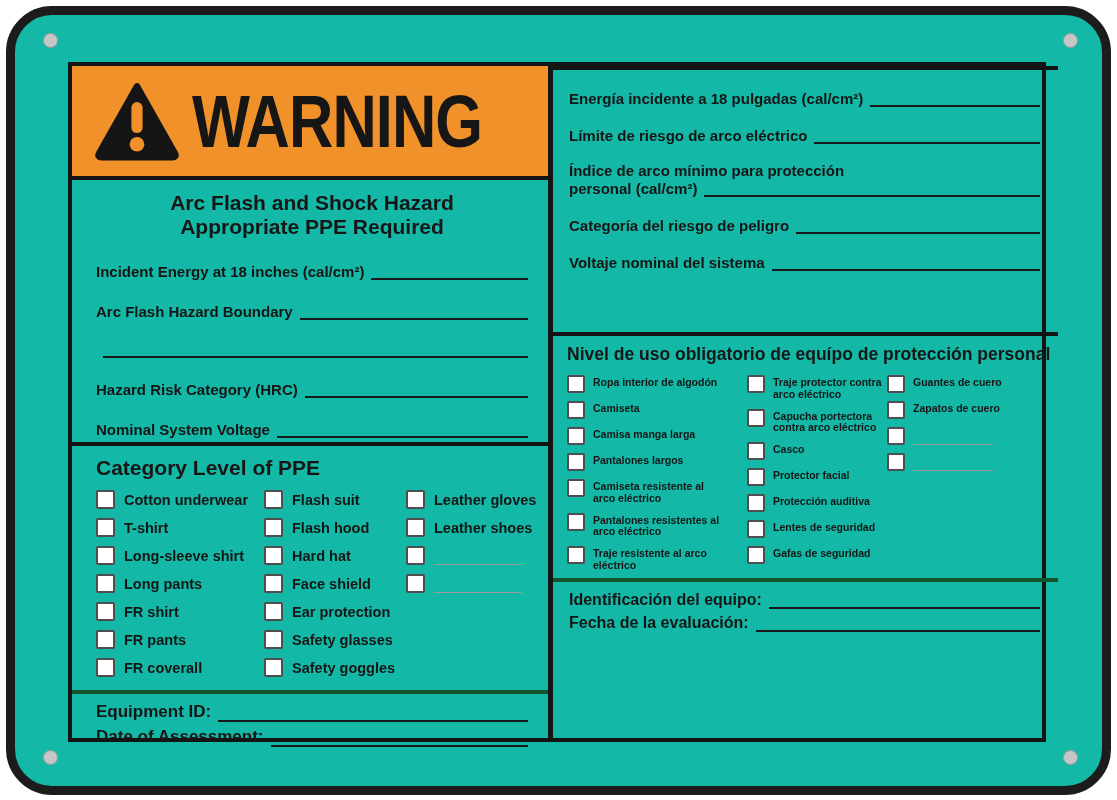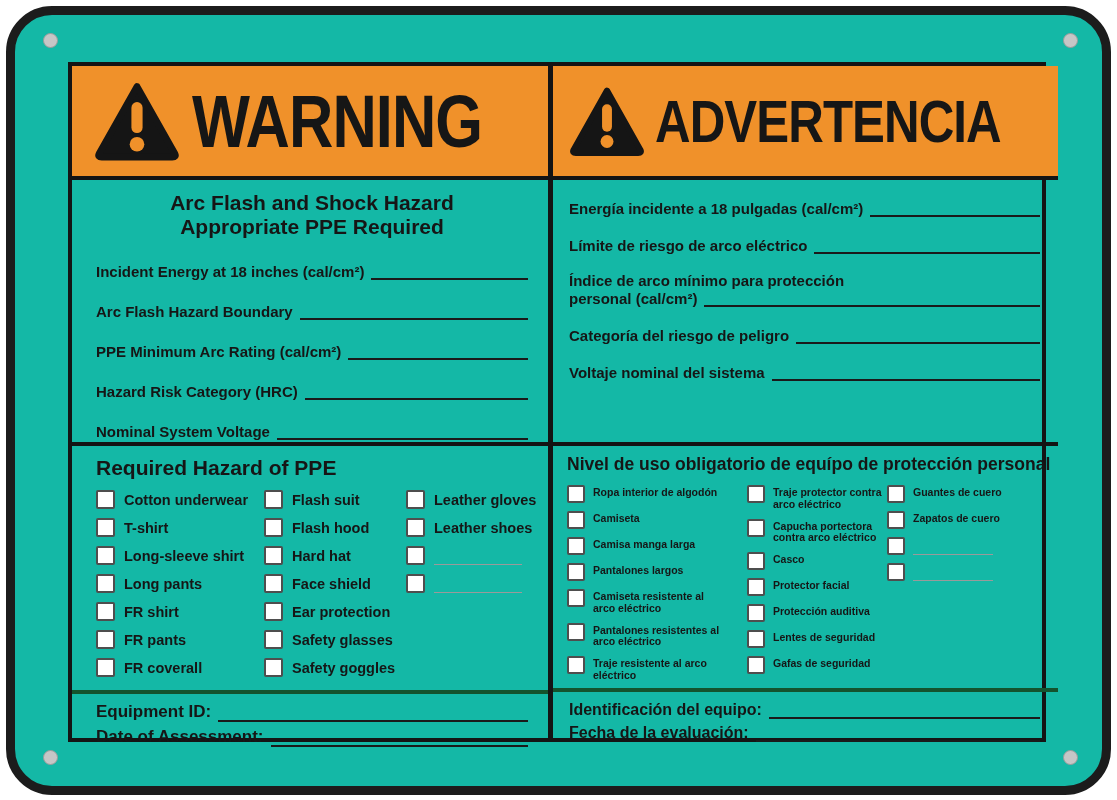--- a/index.html
+++ b/index.html
@@ -107,35 +107,34 @@
           </div>
           <div class="frow">
             <span>Incident Energy at 18 inches (cal/cm²)</span>
             <span class="fline"></span>
           </div>
           <div class="frow">
             <span>Arc Flash Hazard Boundary</span>
             <span class="fline"></span>
           </div>
           <div class="frow">
-            <span>PPE Minimum Arc Rating (cal/cm²)</span>
             <span class="fline"></span>
           </div>
           <div class="frow">
             <span>Hazard Risk Category (HRC)</span>
             <span class="fline"></span>
           </div>
           <div class="frow">
             <span>Nominal System Voltage</span>
             <span class="fline"></span>
           </div>
         </div>
 
         <div class="ppe ppe-en">
-          <div class="ppe-title">Required Hazard of PPE</div>
+          <div class="ppe-title">Category Level of PPE</div>
           <div class="ppe-cols">
             <div class="c1">
               <div class="ck-item">
                   <span class="ck-box"></span>
                   <span class="ck-label">Cotton underwear</span>
                 </div>
               <div class="ck-item">
                   <span class="ck-box"></span>
                   <span class="ck-label">T-shirt</span>
                 </div>
@@ -220,28 +219,20 @@
             <span>Date of Assessment:</span>
             <span class="fline"></span>
           </div>
         </div>
       </div>
 
       <div class="vdivider"></div>
 
       <div class="col col-es">
 
-        <div class="band band-es" style="background:#F0912A">
-          <svg class="tri" width="76" height="72" viewBox="0 0 100 92">
-            <path d="M50 6 L94 84 Q96 88 91 88 L9 88 Q4 88 6 84 Z" fill="#151515" stroke="#151515" stroke-width="8" stroke-linejoin="round"></path>
-            <rect x="43.5" y="24" width="13" height="36" rx="6.5" fill="#F0912A"></rect>
-            <circle cx="50" cy="73" r="8.5" fill="#F0912A"></circle>
-          </svg>
-          <span class="band-word">ADVERTENCIA</span>
-        </div>
 
         <div class="fields fields-es">
           <div class="frow">
             <span>Energía incidente a 18 pulgadas (cal/cm²)</span>
             <span class="fline"></span>
           </div>
           <div class="frow">
             <span>Límite de riesgo de arco eléctrico</span>
             <span class="fline"></span>
           </div>

